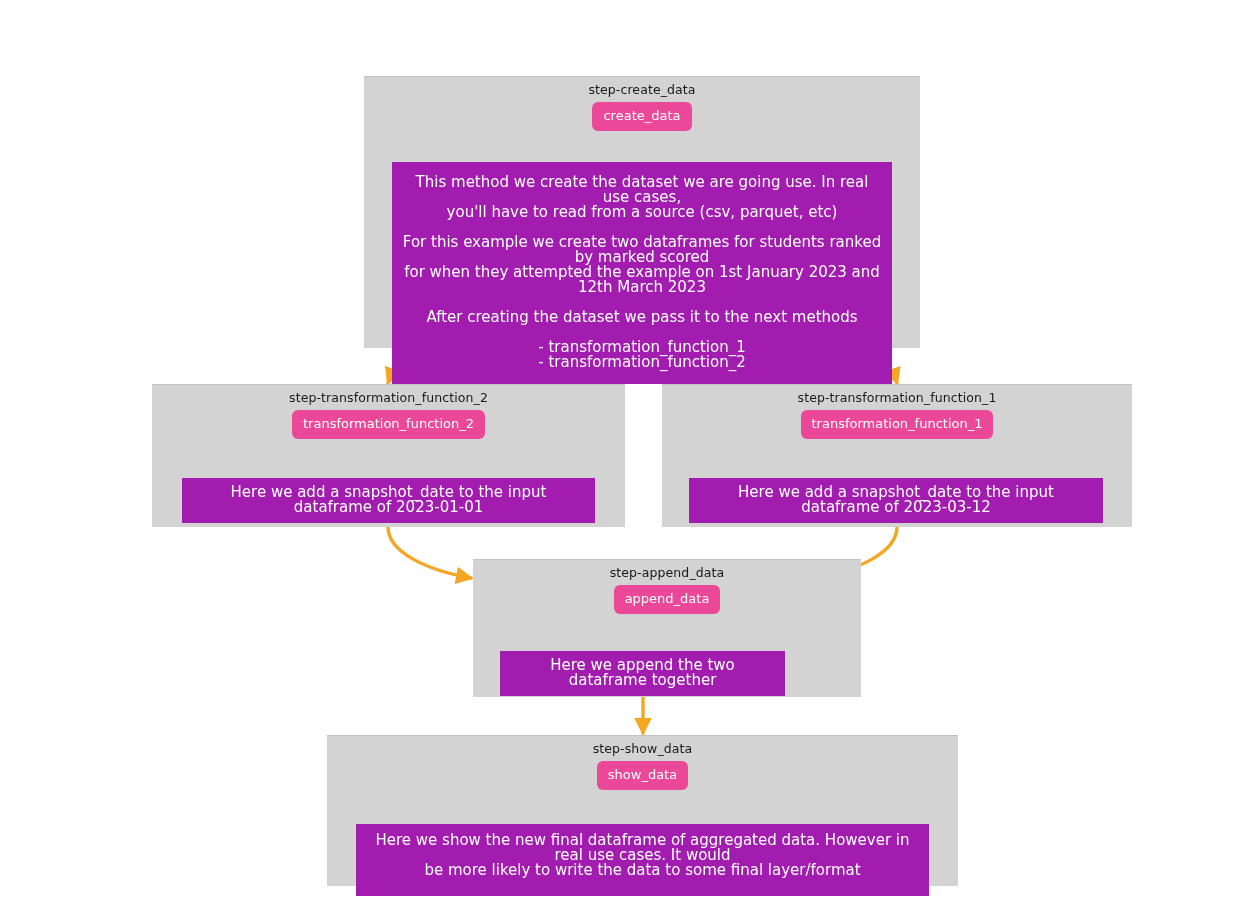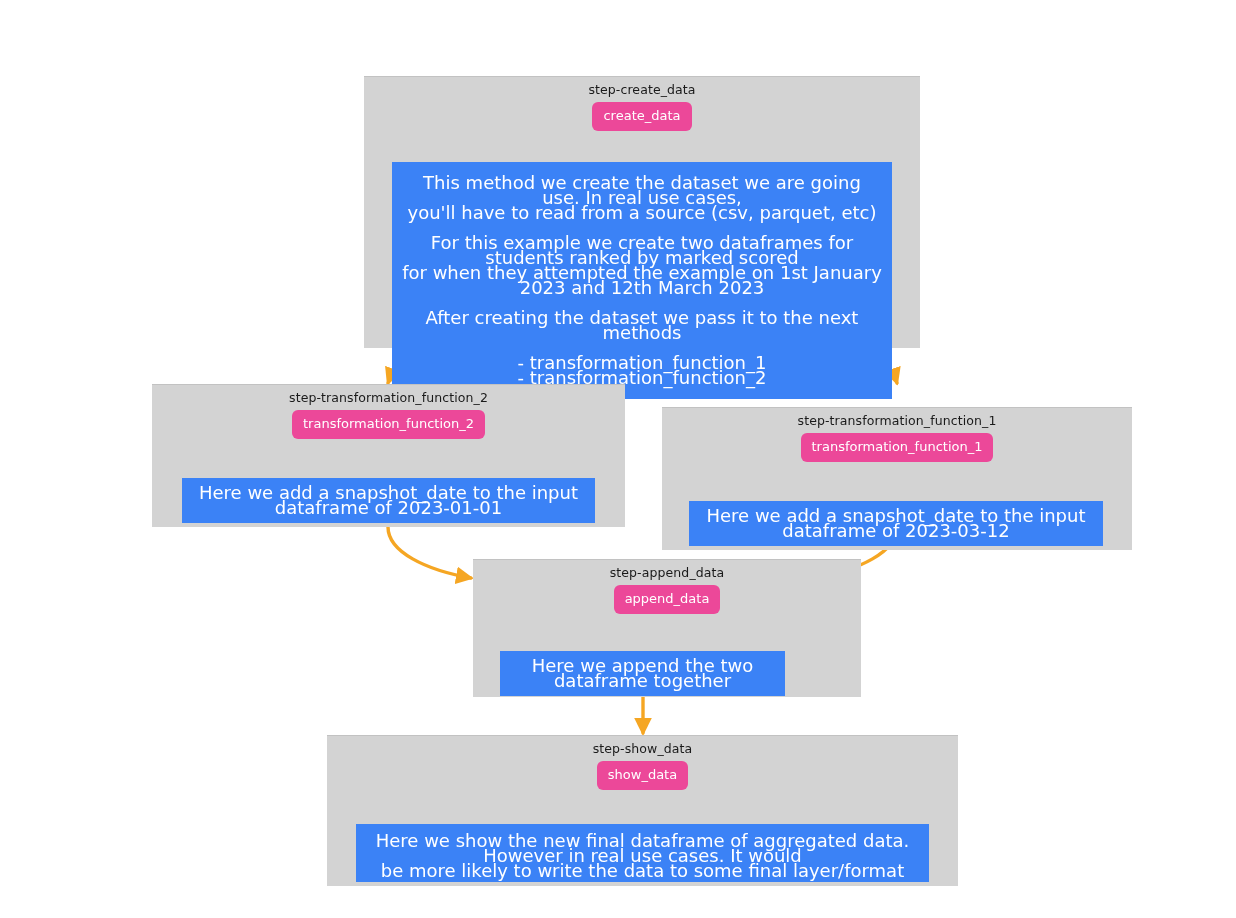--- a/index.html
+++ b/index.html
@@ -61,46 +61,46 @@
     border-radius: 6px;
     font-size: 13px;
     line-height: 16px;
     padding: 6px 11px 7px 11px;
     margin-top: 5px;
     white-space: nowrap;
     text-align: center;
   }
 
   .node-desc {
-    background: #3b82f6;
+    background: #a21caf;
     color: #ffffff;
-    font-size: 18px;
+    font-size: 15px;
     line-height: 15px;
     text-align: center;
     box-sizing: border-box;
     white-space: pre-line;
     padding: 7px 10px 8px 10px;
     position: absolute;
   }
 
   
   #node-create_data      { left: 348px;  top: 76px;  width: 556px; height: 272px; }
   #node-create_data .node-desc { left: 28px; top: 85px; width: 500px; padding: 13px 10px 14px 10px; }
 
   #node-transformation_function_2 { left: 136px; top: 384px; width: 473px; height: 143px; }
   #node-transformation_function_2 .node-desc { left: 30px; top: 93px; width: 413px; }
 
-  #node-transformation_function_1 { left: 646px; top: 384px; width: 470px; height: 143px; margin-top: 23px; }
+  #node-transformation_function_1 { left: 646px; top: 384px; width: 470px; height: 143px; }
   #node-transformation_function_1 .node-desc { left: 27px; top: 93px; width: 414px; }
 
   #node-append_data      { left: 457px;  top: 559px; width: 388px; height: 138px; }
   #node-append_data .node-desc { left: 27px; top: 91px; width: 285px; }
 
   #node-show_data        { left: 311px;  top: 735px; width: 631px; height: 151px; }
-  #node-show_data .node-desc { left: 29px; top: 88px; width: 573px; padding: 9px 10px 4px 10px; }
+  #node-show_data .node-desc { left: 29px; top: 88px; width: 573px; padding: 9px 10px 18px 10px; }
 </style>
 </head>
 <body>
 
 <div id="canvas">
 
   <svg id="edge-layer" viewBox="0 0 1236 918" width="1236" height="918" xmlns="http://www.w3.org/2000/svg">
     <defs>
       <marker id="arrow" viewBox="0 0 10 10" refX="8.5" refY="5" markerWidth="5.2" markerHeight="5.2" orient="auto-start-reverse">
         <path d="M 0 0 L 10 5 L 0 10 z" fill="#f5a623"></path>

